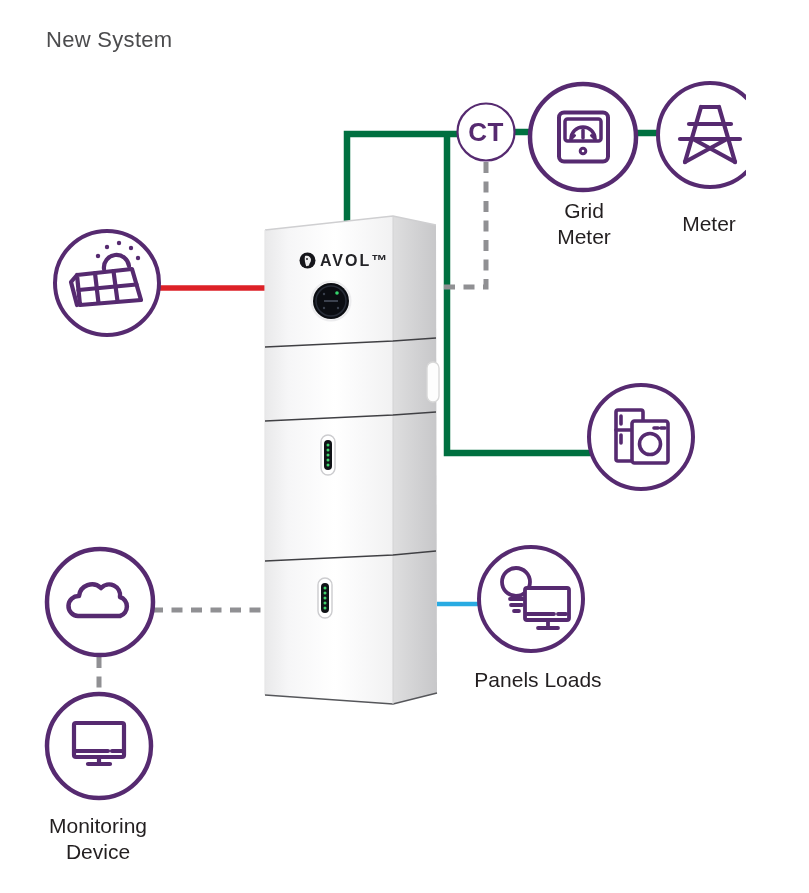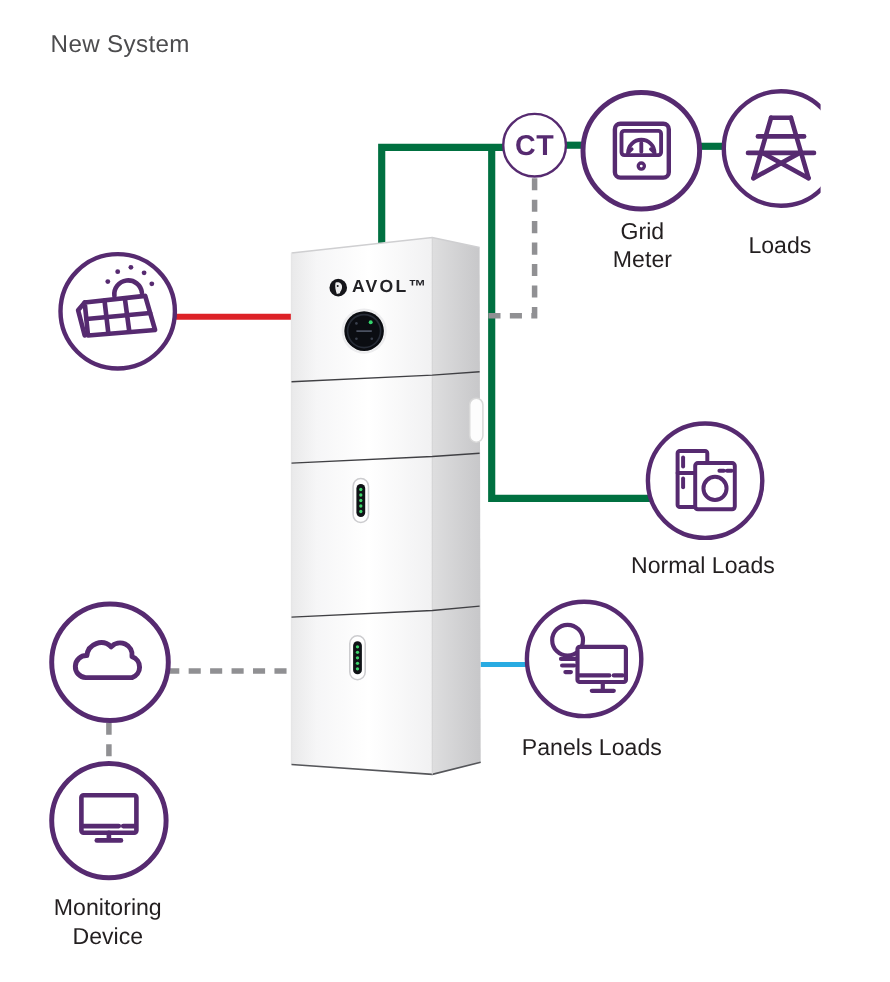--- a/index.html
+++ b/index.html
@@ -19,21 +19,21 @@
   .label{
     position:absolute;color:var(--text);font-size:21px;line-height:1.22;
     text-align:center;transform:translateX(-50%);white-space:pre-line;
   }
   .w90{width:92px;} .w124{width:124px;} .w200{width:200px;}
   .ct-label{
     position:absolute;left:486px;top:132px;transform:translate(-50%,-50%);
     color:var(--purple);font-weight:bold;font-size:26px;letter-spacing:.5px;
   }
   .brand{
-    position:absolute;left:299px;top:252px;display:flex;align-items:center;gap:4px;
+    position:absolute;left:299px;top:252px;display:flex;align-items:flex-start;gap:4px;
   }
   .brand-text{
     font-size:16px;font-weight:bold;letter-spacing:2px;color:#232327;
   }
   
   .ln{fill:none;stroke-linecap:butt;}
   .ln-green{stroke:var(--green);stroke-width:6.5;}
   .ln-red{stroke:var(--red);stroke-width:5.5;}
   .ln-blue{stroke:var(--blue);stroke-width:4.5;}
   .ln-dash{stroke:var(--gray);stroke-width:5;stroke-dasharray:11 8.5;}
@@ -219,22 +219,21 @@
         <path d="M-11,18 H11"></path>
       </g>
     </g>
   </svg>
 
   <div class="title">New System</div>
 
   <div class="ct-label">CT</div>
 
   <div class="label w90" style="left:584px;top:198px;">Grid Meter</div>
-  <div class="label w200" style="left:709px;top:211px;">Loads</div>
-  <div class="label w200" style="left:639px;top:502px;">Normal Loads</div>
+  <div class="label w200" style="left:709px;top:211px;">Meter</div>
   <div class="label w200" style="left:538px;top:667px;">Panels Loads</div>
   <div class="label w124" style="left:98px;top:813px;">Monitoring Device</div>
 
   <div class="brand">
     <svg width="17" height="17" viewBox="0 0 17 17">
       <circle cx="8.5" cy="8.5" r="8" fill="#15151a"></circle>
       <path d="M6,4 C9,2.8 12,4.8 12,7.8 C12,10.5 10.2,11.5 10,13.5 L7.2,14.2 C6.2,11 5.2,7.5 6,4 Z" fill="#ffffff" opacity="0.92"></path>
       <circle cx="8" cy="7" r="0.9" fill="#15151a"></circle>
     </svg>
     <span class="brand-text">AVOL™</span>

